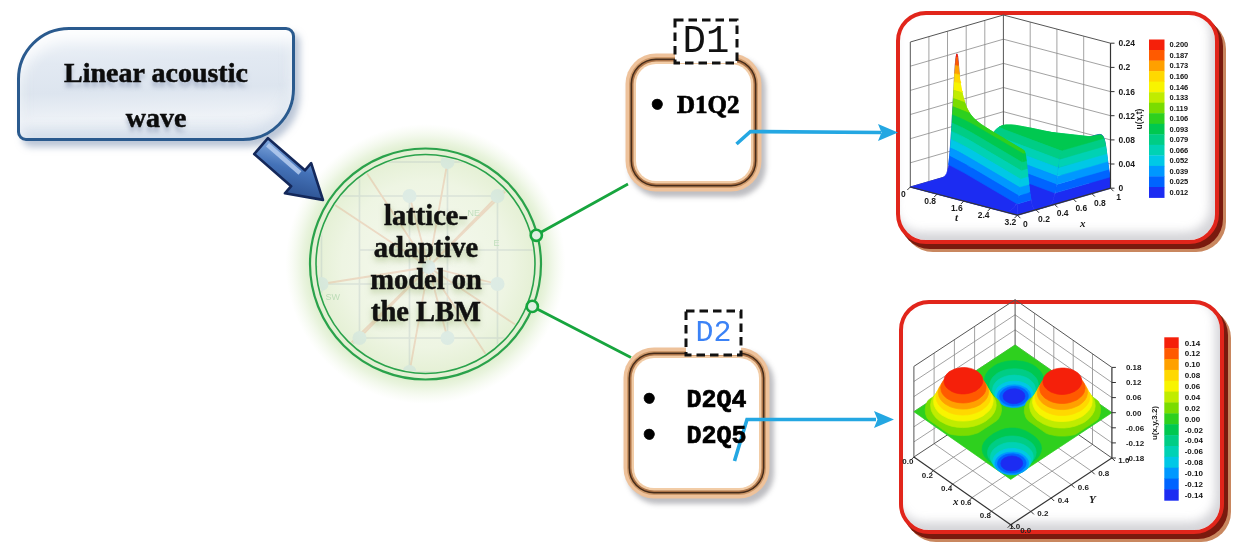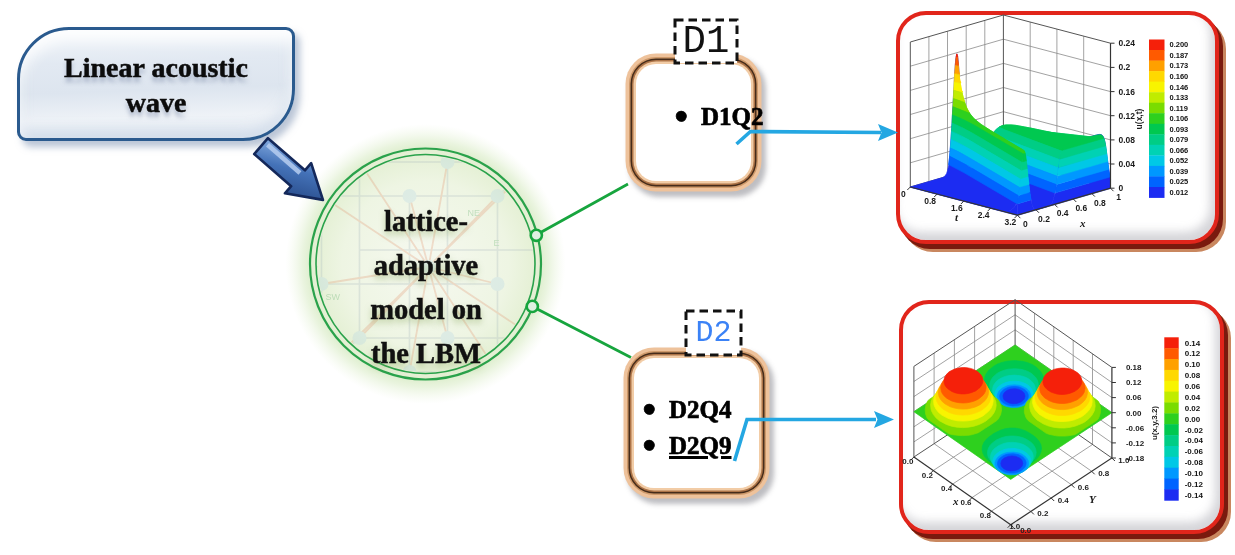--- a/index.html
+++ b/index.html
@@ -3,21 +3,21 @@
 html,body{margin:0;padding:0;width:1235px;height:555px;background:#fff;overflow:hidden}
 *{box-sizing:border-box}
 .abs{position:absolute}
 body{font-family:"Liberation Sans", sans-serif;position:relative}
 </style></head><body>
 
 <div class="abs" style="left:17px;top:27px;width:278px;height:114px;border:3px solid #2a5a8e;
  border-radius:52px 9px 52px 9px;background:linear-gradient(178deg,#f2f6fa 0%,#e2e9f2 30%,#dde5ef 55%,#eef2f7 78%,#e6ecf4 100%);
  box-shadow:5px 6px 7px rgba(130,150,180,0.55), inset 0 10px 14px rgba(255,255,255,0.9), inset 0 -8px 12px rgba(190,205,225,0.5);"></div>
 <div class="abs" style="left:17px;top:50px;width:278px;text-align:center;font-family:'Liberation Serif',serif;
- font-weight:bold;font-size:28px;line-height:35px;color:#0c0c0c;-webkit-text-stroke:0.5px #0c0c0c;text-shadow:0 5px 4px rgba(120,135,165,0.55);">Linear acoustic<br>wave</div>
+ font-weight:bold;font-size:28px;line-height:45px;color:#0c0c0c;-webkit-text-stroke:0.5px #0c0c0c;text-shadow:0 5px 4px rgba(120,135,165,0.55);">Linear acoustic<br>wave</div>
 
 <svg class="abs" style="left:0;top:0" width="1235" height="555" viewBox="0 0 1235 555">
  <defs>
   <radialGradient id="glow" cx="0.5" cy="0.5" r="0.5">
    <stop offset="0.78" stop-color="#cfe6b8" stop-opacity="0.9"></stop>
    <stop offset="0.88" stop-color="#d8ebc4" stop-opacity="0.55"></stop>
    <stop offset="1" stop-color="#e8f3da" stop-opacity="0"></stop>
   </radialGradient>
   <radialGradient id="cfill" cx="0.5" cy="0.5" r="0.5">
    <stop offset="0" stop-color="#f6f9f0"></stop>
@@ -57,21 +57,21 @@
       <text x="415.5" y="382" font-size="9" fill="#3f9e4f" font-family="Liberation Sans, sans-serif">B</text>
       <text x="485.5" y="360" font-size="9" fill="#3f9e4f" font-family="Liberation Sans, sans-serif">BE</text>
       <text x="331.5" y="190" font-size="9" fill="#3f9e4f" font-family="Liberation Sans, sans-serif">NW</text>
     </g>
  <path d="M536 235L628 184M532.3 306.4L631 357.5" stroke="#17a53e" stroke-width="2.8" fill="none"></path>
  <circle cx="536.3" cy="235.3" r="5.6" fill="#dff0e2" stroke="#17a53e" stroke-width="2.6"></circle>
  <circle cx="532.3" cy="306.4" r="5.6" fill="#dff0e2" stroke="#17a53e" stroke-width="2.6"></circle>
 </svg>
 
 <div class="abs" style="left:330px;top:200px;width:192px;text-align:center;font-family:'Liberation Serif',serif;
- font-weight:bold;font-size:28.5px;line-height:44px;color:#111;-webkit-text-stroke:0.5px #111;text-shadow:0 4px 6px rgba(125,160,75,0.5);">lattice-<br>adaptive<br>model on<br>the LBM</div>
+ font-weight:bold;font-size:28.5px;line-height:32px;color:#111;-webkit-text-stroke:0.5px #111;text-shadow:0 4px 6px rgba(125,160,75,0.5);">lattice-<br>adaptive<br>model on<br>the LBM</div>
 
 <div class="abs" style="left:636px;top:64px;width:114.5px;height:116.5px;border-radius:20px;background:#fff;
  box-shadow:0 0 0 2.5px #f2cca6,0 0 0 4px #ad7448,0 0 0 5.5px #462c1a,0 0 0 7px #cf9a6b,0 0 0 10.5px #eec29b,4px 5px 5px 10.5px rgba(110,110,120,0.45);"></div>
 
 <div class="abs" style="left:634px;top:357.5px;width:125px;height:130px;border-radius:20px;background:#fff;
  box-shadow:0 0 0 2.5px #f2cca6,0 0 0 4px #ad7448,0 0 0 5.5px #462c1a,0 0 0 7px #cf9a6b,0 0 0 10.5px #eec29b,4px 5px 5px 10.5px rgba(110,110,120,0.45);"></div>
 
 <div class="abs" style="left:896px;top:11px;width:323px;height:233px;border-radius:30px;border:4px solid #e1251b;background:#fff;
  box-shadow:4px 5px 0 0 #7a1a0e,7px 8px 0 0 #c9875f, inset -5px -8px 10px rgba(150,150,160,0.4);"></div>
 <div class="abs" style="left:898.5px;top:299.5px;width:325.5px;height:234px;border-radius:30px;border:4px solid #e1251b;background:#fff;
@@ -302,20 +302,20 @@
  <path d="M894 419.5L874 411L877.5 419.5L874 428Z" fill="#24a7e2"></path>
  <g transform="translate(292,173) rotate(41)">
   <path d="M-41 -10.5L8 -10.5L8 -20L41 0L8 20L8 10.5L-41 10.5Z" fill="url(#arr)" stroke="#14285a" stroke-width="2.6" stroke-linejoin="round"></path>
   <path d="M-37 -7.5L6 -7.5L6 -3L-37 -3Z" fill="#b6cdf0" opacity="0.85"></path>
  </g>
 </svg>
 
 <div class="abs" style="left:675px;top:20px;width:62px;height:43px;text-align:center;font-family:'Liberation Mono',monospace;font-size:39px;line-height:44px;color:#111;">D1</div>
 <div class="abs" style="left:686px;top:311px;width:55px;height:44px;text-align:center;font-family:'Liberation Mono',monospace;font-size:30px;line-height:45px;color:#3b82f6;">D2</div>
 
-<div class="abs" style="left:674px;top:90px;font-family:'Liberation Serif',serif;font-weight:bold;font-size:25px;color:#000;margin-top:12px;-webkit-text-stroke:0.7px #000;">
+<div class="abs" style="left:650px;top:90px;font-family:'Liberation Serif',serif;font-weight:bold;font-size:25px;color:#000;-webkit-text-stroke:0.7px #000;">
  <div style="height:36px;"><span style="font-size:24px;vertical-align:2px;">●</span>&nbsp; D1Q2</div>
 </div>
 
-<div class="abs" style="left:642px;top:395px;font-family:Liberation Serif, serif;font-weight:bold;font-size:25px;color:#000;-webkit-text-stroke:0.7px #000;">
+<div class="abs" style="left:642px;top:385px;font-family:Liberation Mono, monospace;font-weight:bold;font-size:25px;color:#000;-webkit-text-stroke:0.7px #000;">
  <div style="height:35.5px;"><span style="font-size:24px;vertical-align:2px;">●</span>&nbsp; D2Q4</div>
- <div style="height:35.5px;"><span style="font-size:24px;vertical-align:2px;">●</span>&nbsp; <span style="text-decoration:underline;text-decoration-thickness:2.5px;">D2Q9</span></div>
+ <div style="height:35.5px;"><span style="font-size:24px;vertical-align:2px;">●</span>&nbsp; D2Q5</div>
 </div>
 
 </body></html>

